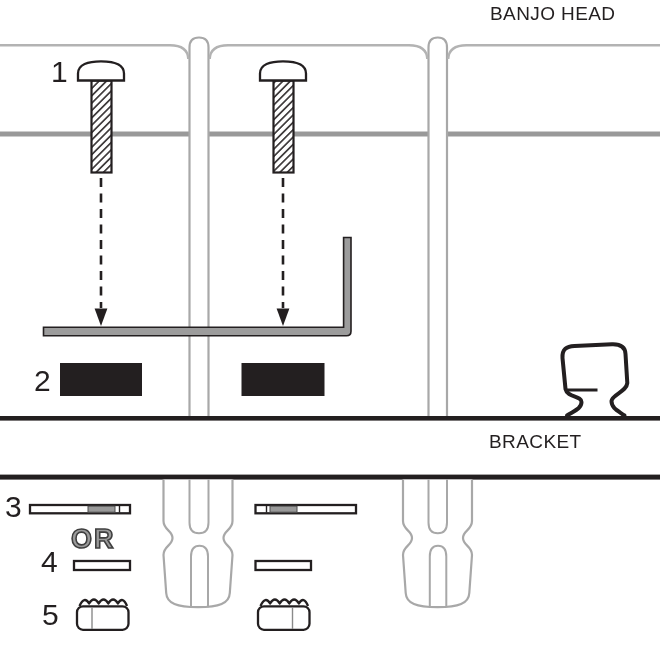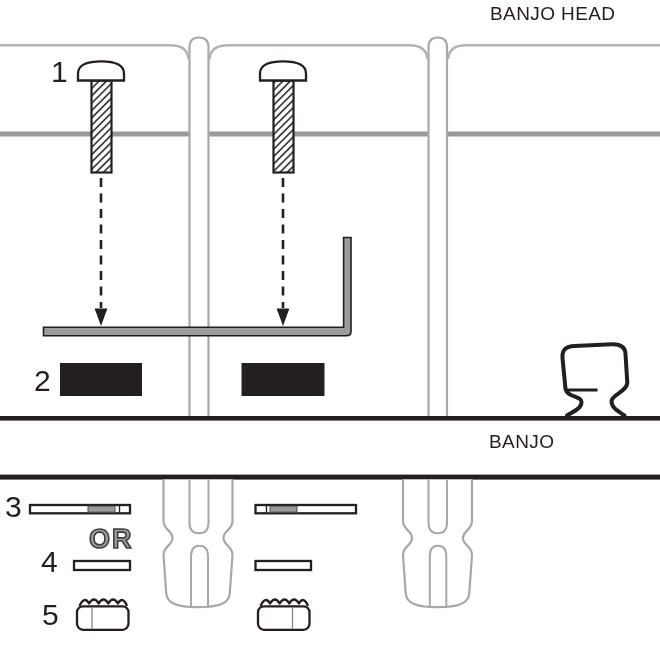--- a/index.html
+++ b/index.html
@@ -123,18 +123,18 @@
     <g>
       <path class="crown" d="M260.5,606 Q265.3,595.5 270.1,603.5 Q274.9,595.5 279.7,603.5 Q284.5,595.5 289.3,603.5 Q294.1,595.5 298.9,603.5 Q303.7,595.5 308,606"></path>
       <rect x="258" y="606.3" width="51.5" height="23.5" rx="6" class="part-ol"></rect>
       <line x1="292.5" y1="607" x2="292.5" y2="629" class="thin-mid"></line>
     </g>
   </svg>
 
   <div class="lbl t19" style="left:446px;top:3px;margin-left:44px;">BANJO HEAD</div>
   <div class="lbl num" style="left:51px;top:55px;">1</div>
   <div class="lbl num" style="left:34px;top:364px;">2</div>
-  <div class="lbl t19" style="left:489px;top:431px;">BANJO</div>
+  <div class="lbl t19" style="left:489px;top:431px;">BRACKET</div>
   <div class="lbl num" style="left:5px;top:490px;">3</div>
-  <div class="lbl or" style="left:89px;top:524px;">OR</div>
+  <div class="lbl or" style="left:71px;top:524px;">OR</div>
   <div class="lbl num" style="left:41px;top:545px;">4</div>
   <div class="lbl num" style="left:42px;top:598px;">5</div>
 </div>
 
 </body></html>

